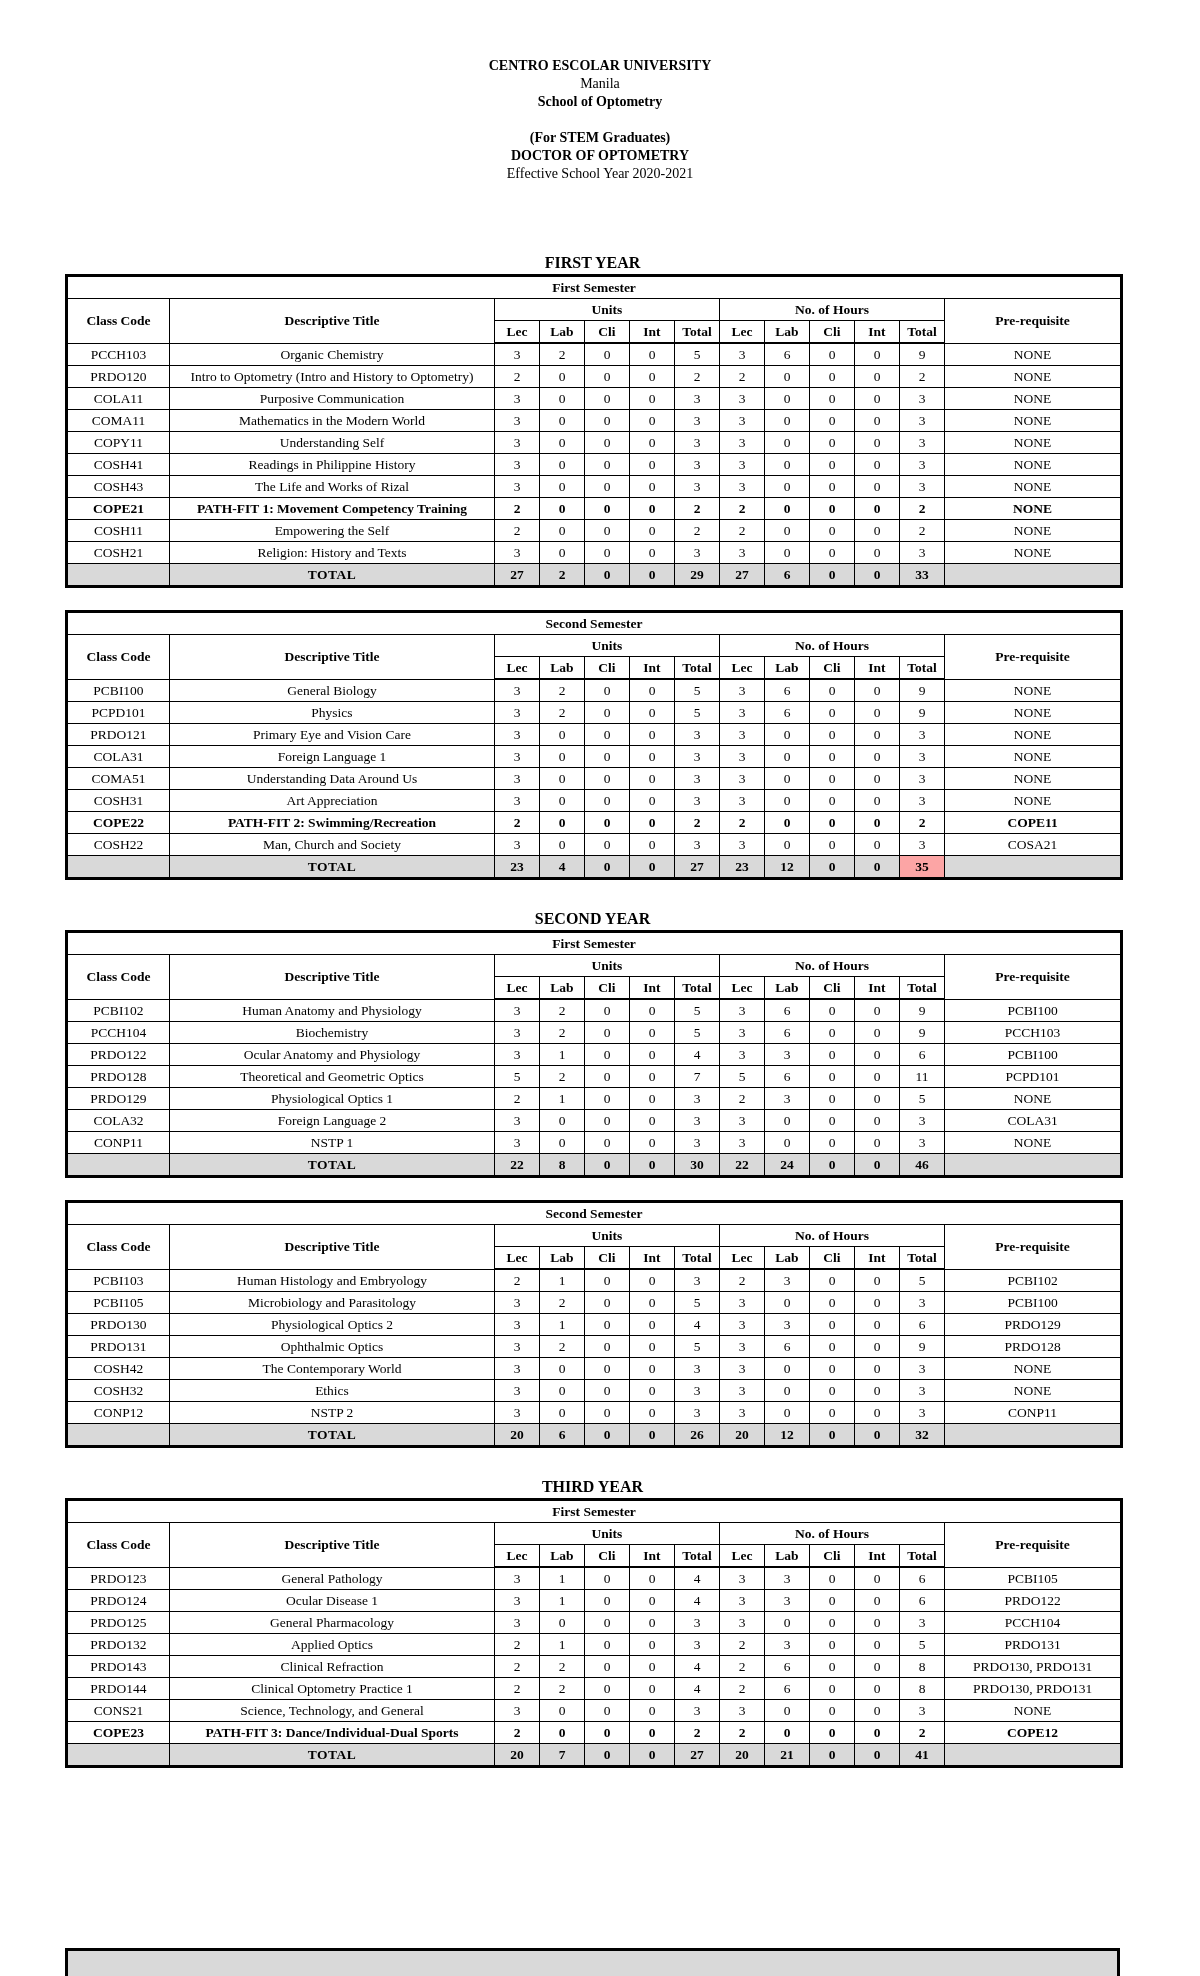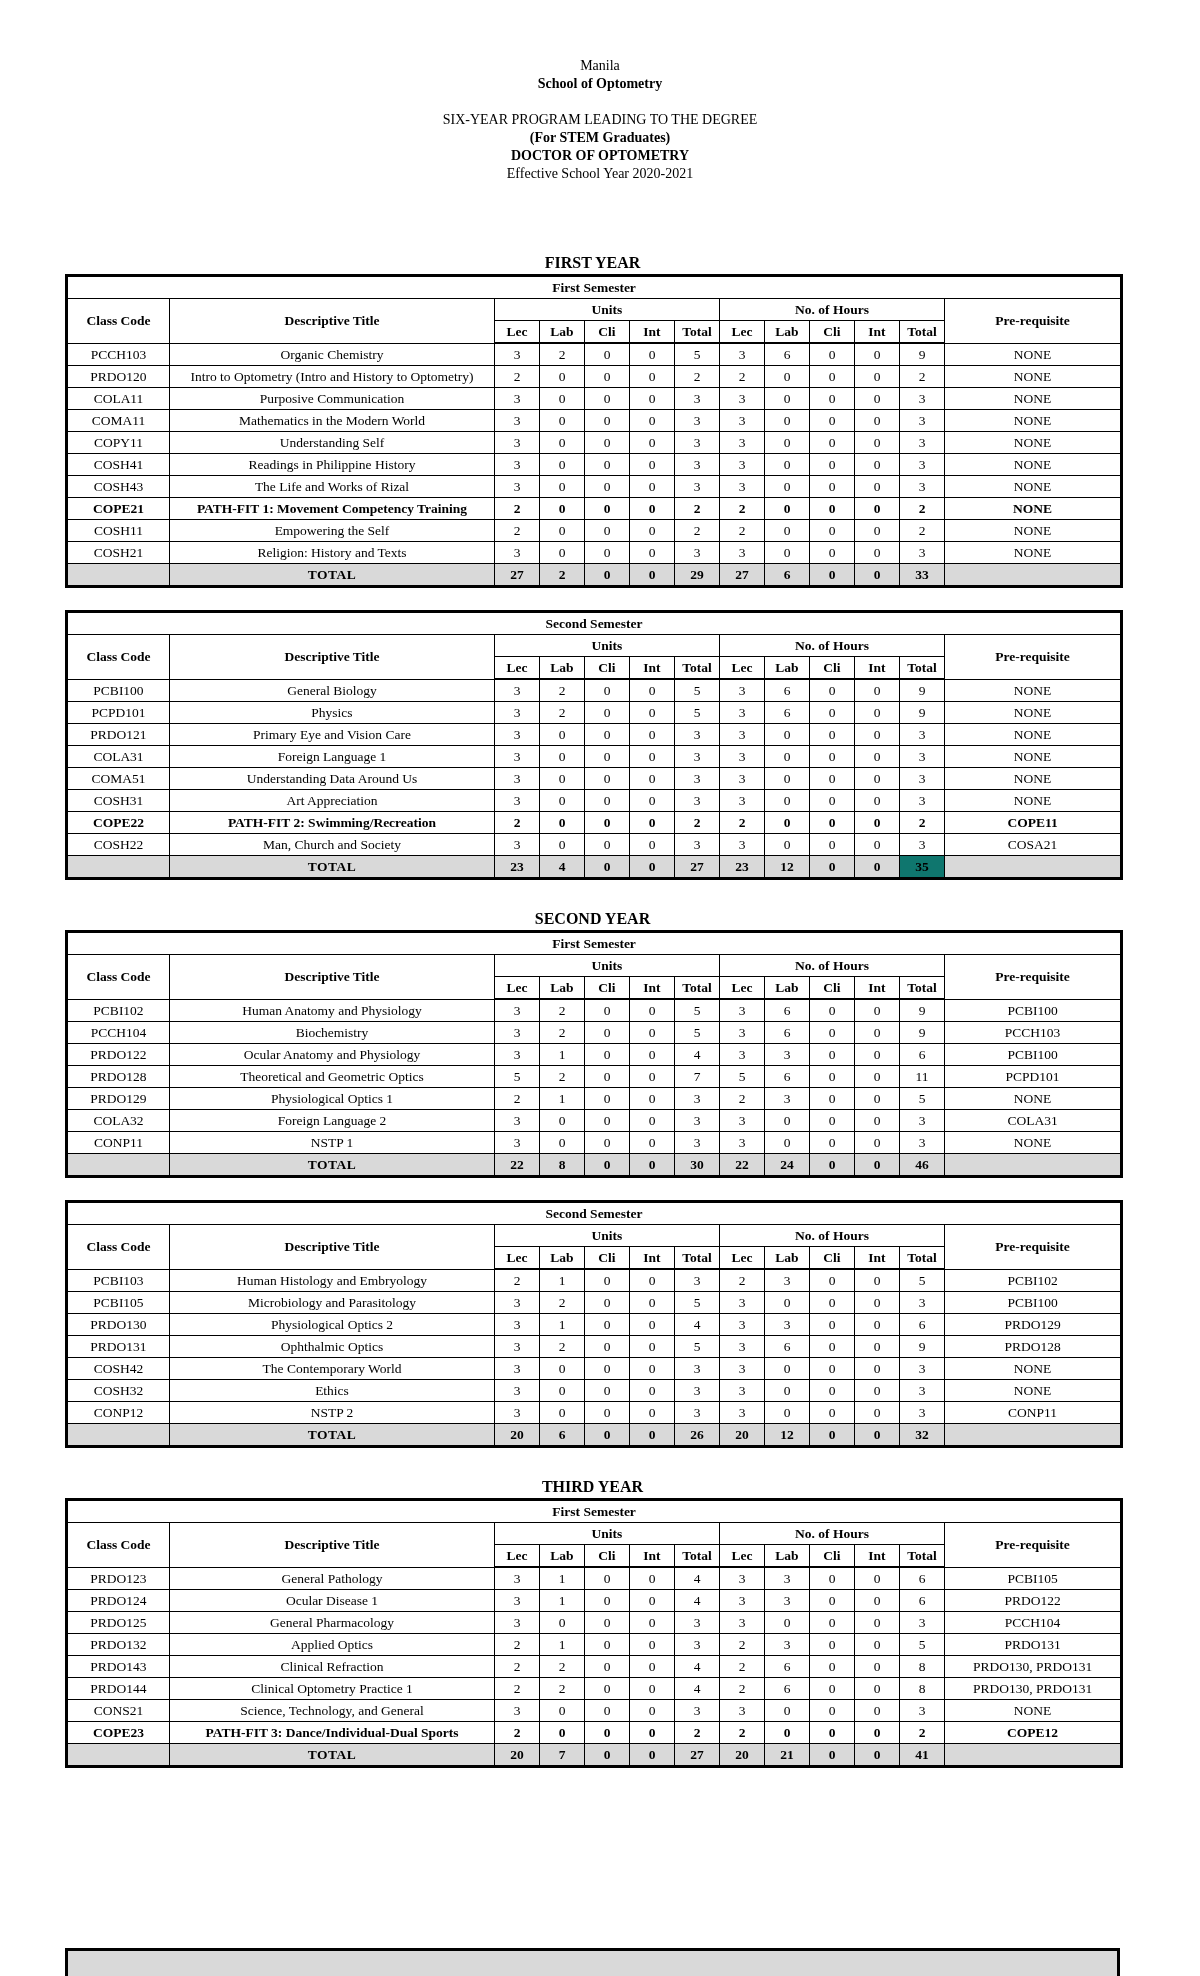--- a/index.html
+++ b/index.html
@@ -46,24 +46,24 @@
     position:absolute; top:1948px; left:65px; width:1055px; height:40px;
     border:3px solid #000; background:#d9d9d9; box-sizing:border-box;
   }
 </style>
 </head>
 <body>
 
 <div class="page">
 
   <div class="doc-header">
+    <div class="bold">CENTRO ESCOLAR UNIVERSITY</div>
     <div>Manila</div>
     <div class="bold">School of Optometry</div>
     <div class="hdr-spacer"></div>
-    <div>SIX-YEAR PROGRAM LEADING TO THE DEGREE</div>
     <div class="bold">(For STEM Graduates)</div>
     <div class="bold">DOCTOR OF OPTOMETRY</div>
     <div>Effective School Year 2020-2021</div>
   </div>
 
   <div id="tables">
       <div class="year-title yt-first">FIRST YEAR</div>
       <table class="cur-table">
         <colgroup>
           <col style="width: 103px;">
@@ -434,21 +434,21 @@
             <td class="total-label-cell" style="background: rgb(217, 217, 217);">TOTAL</td>
             <td class="sep-l" style="background: rgb(217, 217, 217);">23</td>
             <td style="background: rgb(217, 217, 217);">4</td>
             <td style="background: rgb(217, 217, 217);">0</td>
             <td style="background: rgb(217, 217, 217);">0</td>
             <td style="background: rgb(217, 217, 217);">27</td>
             <td class="sep-l" style="background: rgb(217, 217, 217);">23</td>
             <td style="background: rgb(217, 217, 217);">12</td>
             <td style="background: rgb(217, 217, 217);">0</td>
             <td style="background: rgb(217, 217, 217);">0</td>
-            <td style="background: #0f766e;">35</td>
+            <td style="background: #fca5a5;">35</td>
             <td class="sep-l" style="background: rgb(217, 217, 217);"></td>
           </tr>
         </tbody>
       </table>
       <div class="year-title yt-other">SECOND YEAR</div>
       <table class="cur-table">
         <colgroup>
           <col style="width: 103px;">
           <col style="width: 325px;">
           <col style="width: 45px;">

